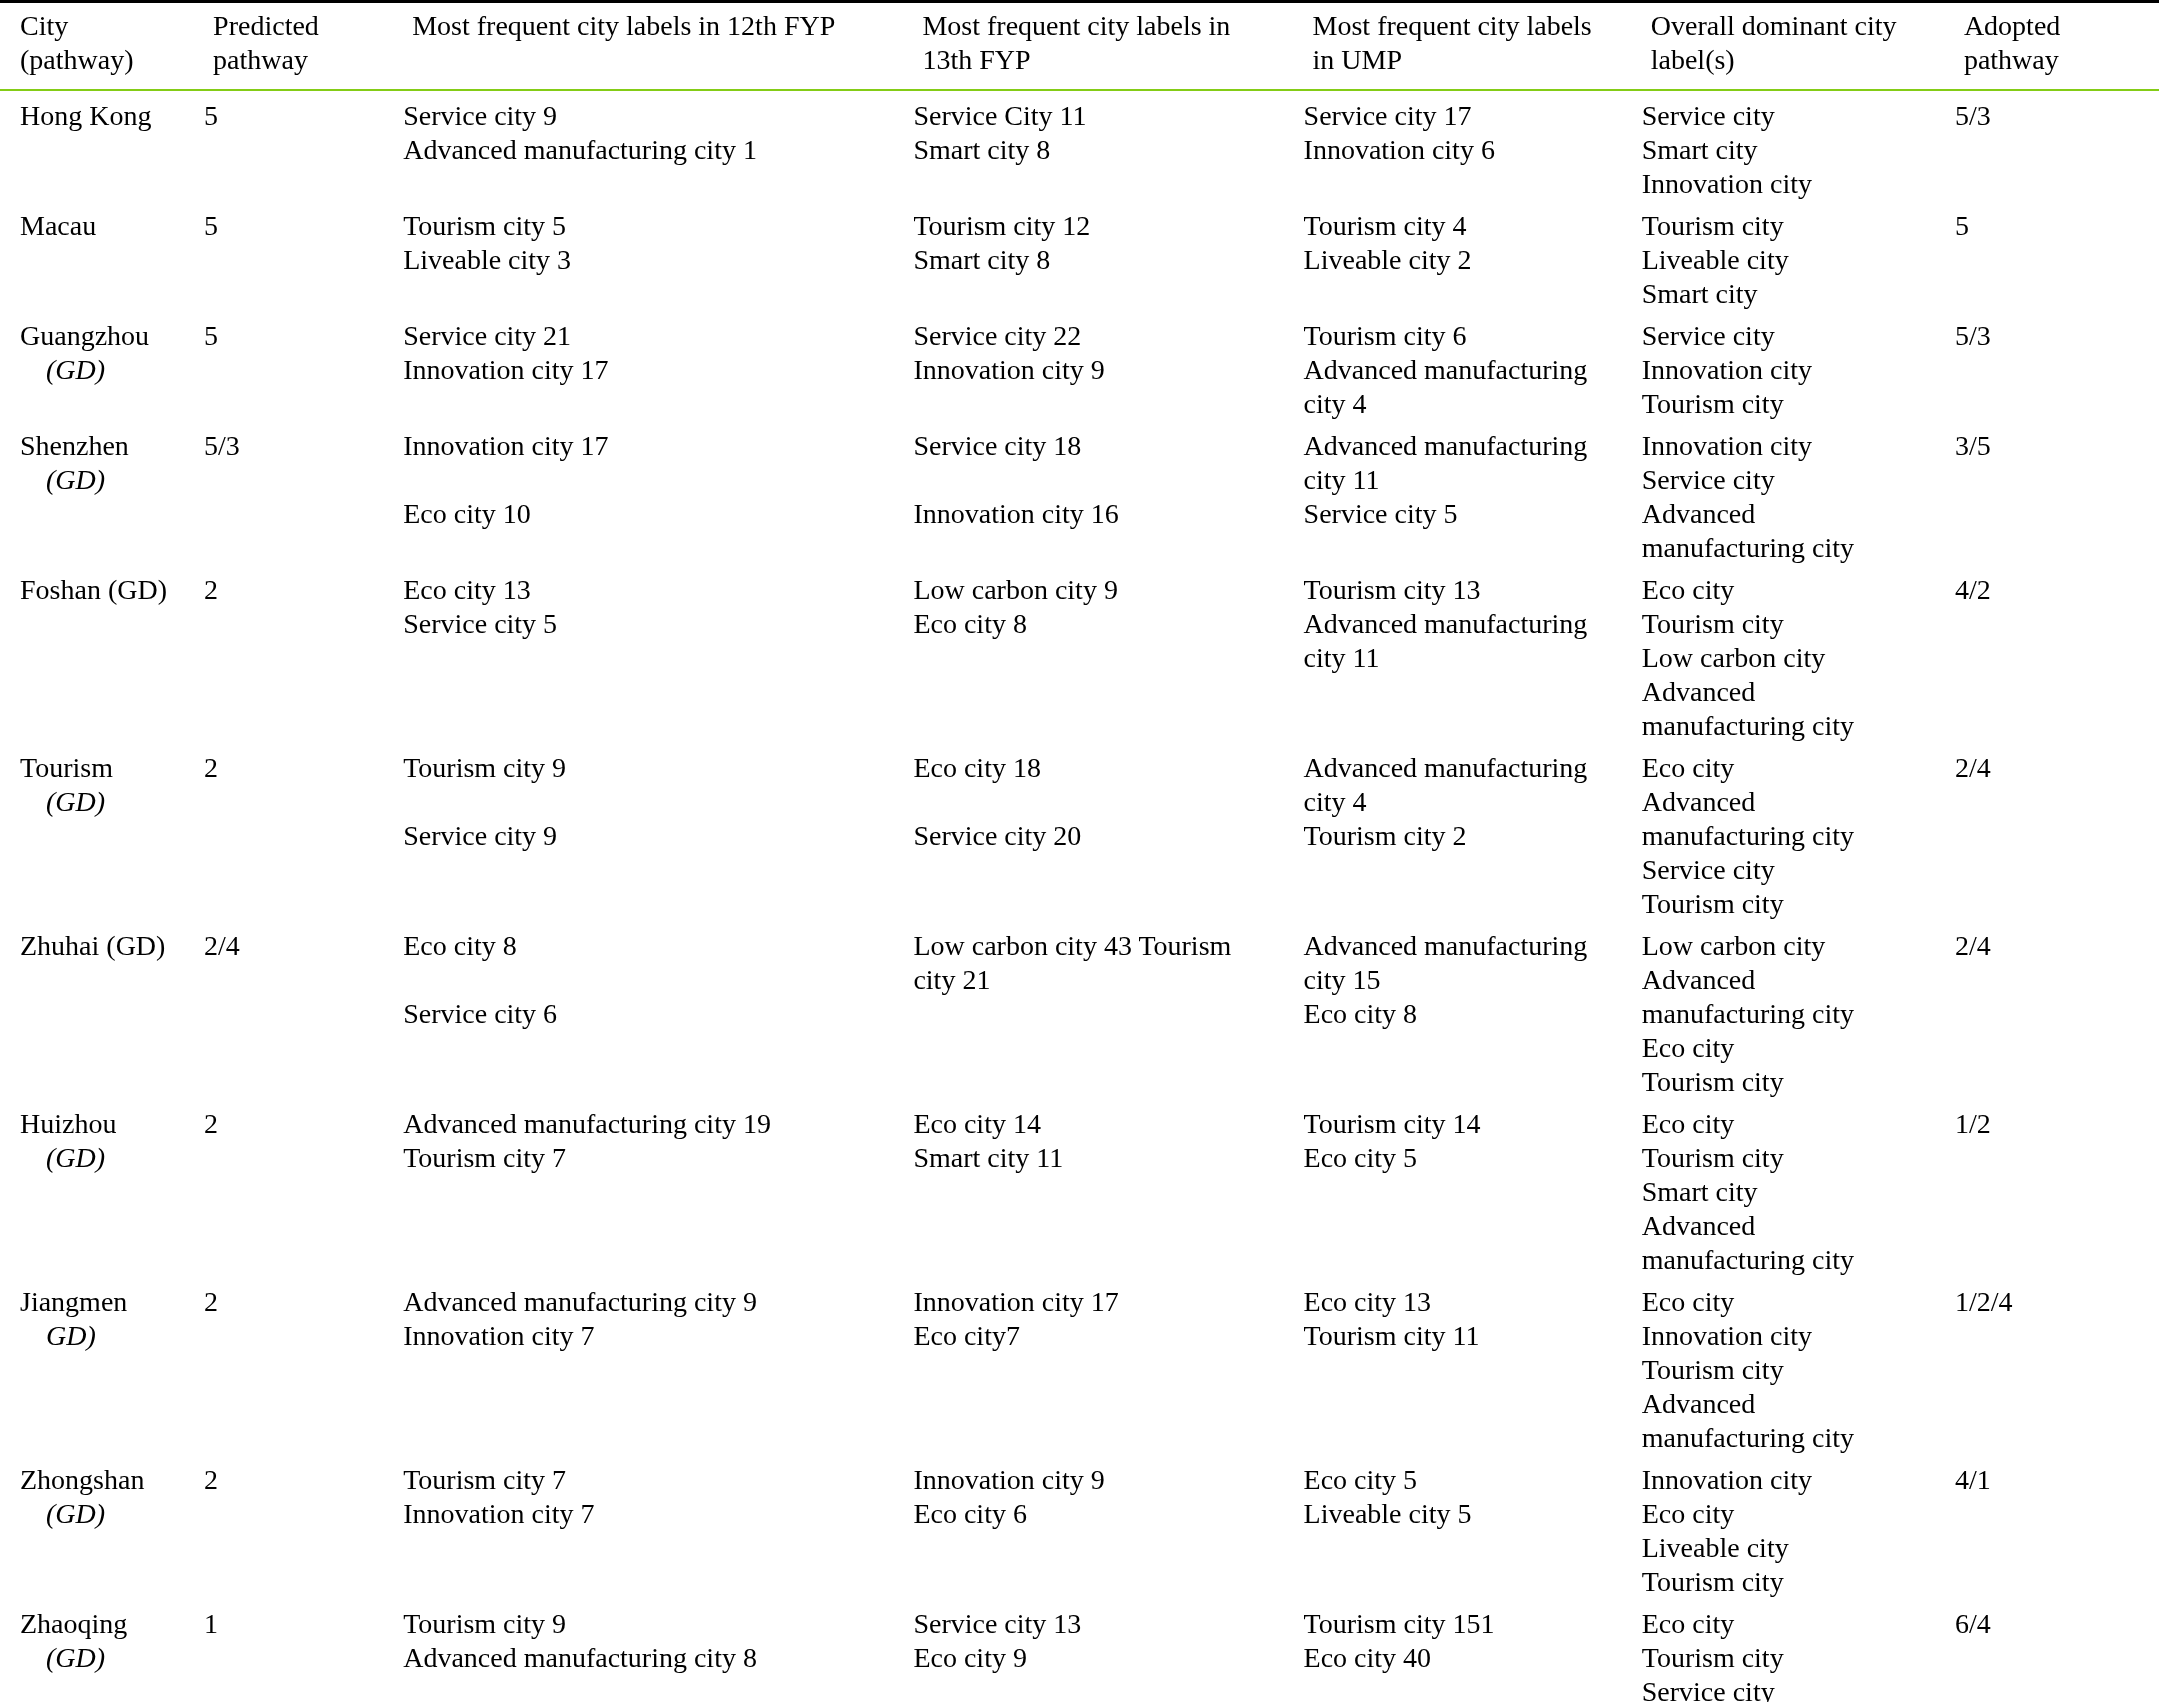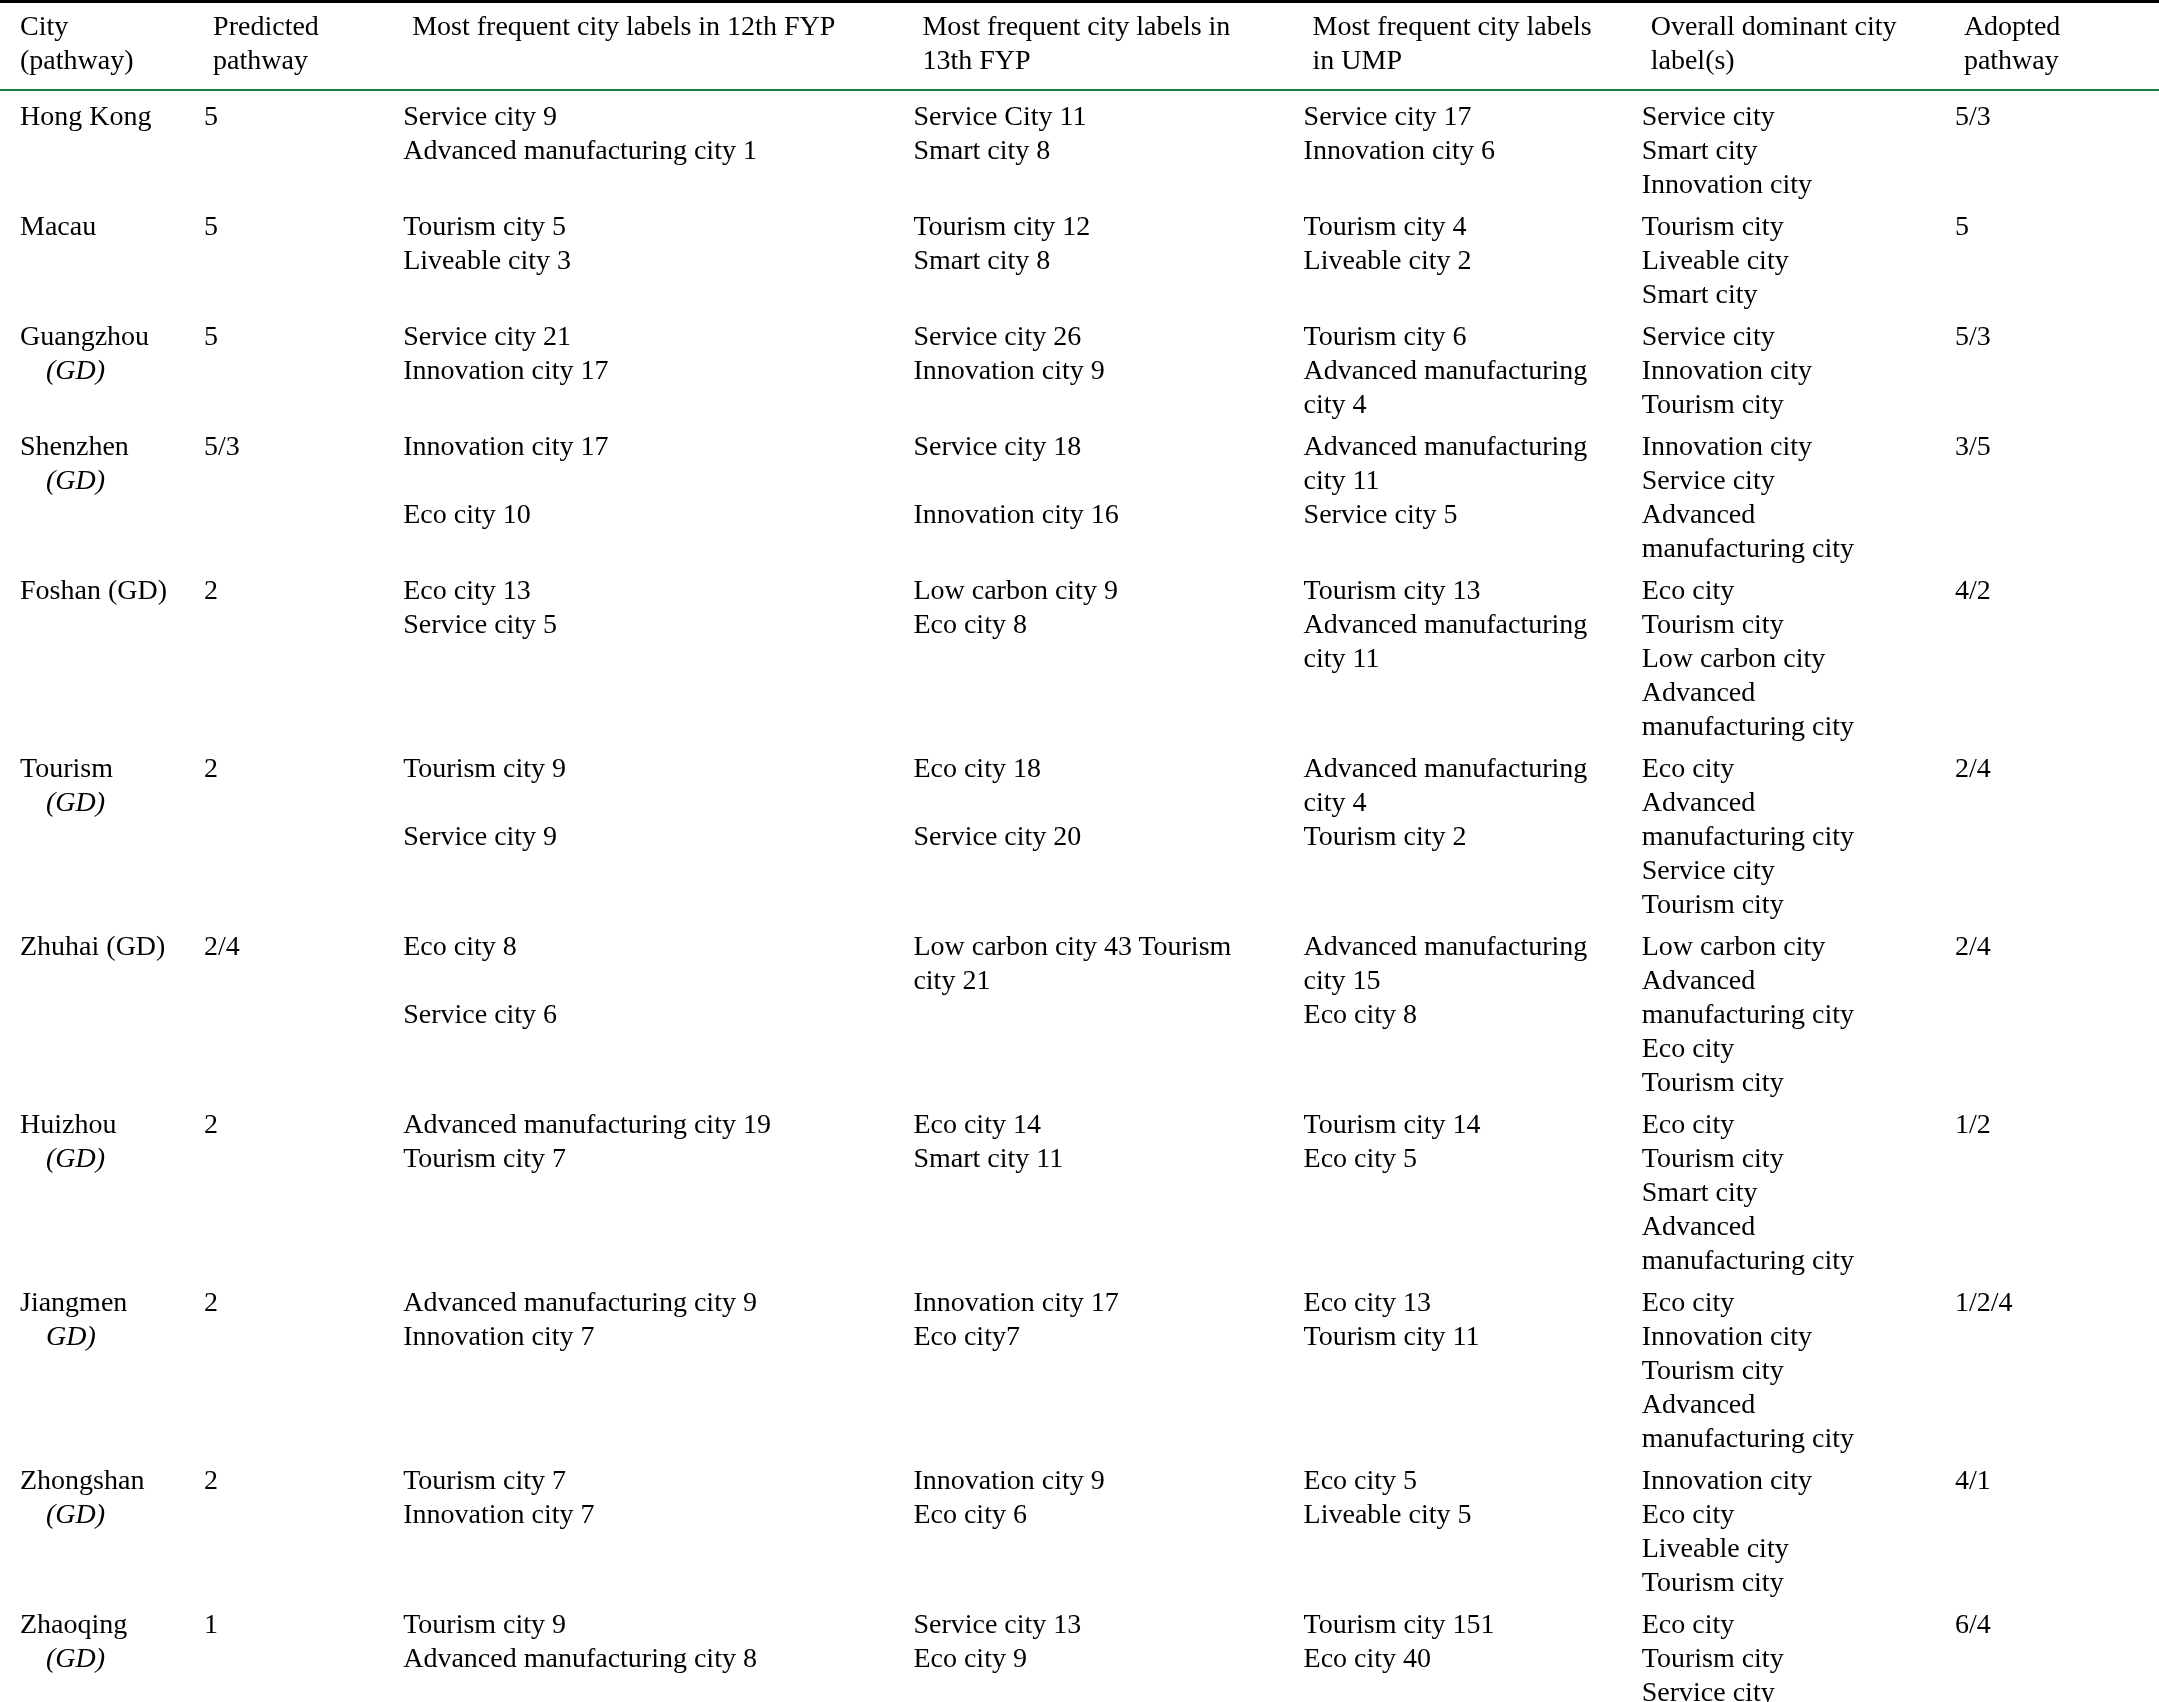--- a/index.html
+++ b/index.html
@@ -12,21 +12,21 @@
   table.city-table {
     width:2159px; table-layout:fixed; border-collapse:collapse;
     border-top:3px solid #000000;
   }
   th, td {
     font-size:28px; line-height:34px; text-align:left;
     vertical-align:top; font-weight:normal;
     padding:8px 16px 0 0;
     word-wrap:break-word;
   }
-  thead th { border-bottom:2px solid #15803d; padding:6px 16px 12px 9px; }
+  thead th { border-bottom:2px solid #84cc16; padding:6px 16px 12px 9px; }
   .c-city  { padding-left:20px; }
   .c-f13   { padding-right:30px; }
   .c-dom   { padding-right:50px; }
   .line { min-height:34px; }
   .cont { padding-left:26px;font-style:italic; }
 </style>
 </head>
 <body>
 
 <table class="city-table">
@@ -133,21 +133,21 @@
           <div class="line cont">(GD)</div>
         </td>
         <td class="c-pred">
           <div class="line">5</div>
         </td>
         <td class="c-f12">
           <div class="line">Service city 21</div>
           <div class="line">Innovation city 17</div>
         </td>
         <td class="c-f13">
-          <div class="line">Service city 26</div>
+          <div class="line">Service city 22</div>
           <div class="line">Innovation city 9</div>
         </td>
         <td class="c-ump">
           <div class="line">Tourism city 6</div>
           <div class="line">Advanced manufacturing city 4</div>
         </td>
         <td class="c-dom">
           <div class="line">Service city</div>
           <div class="line">Innovation city</div>
           <div class="line">Tourism city</div>

